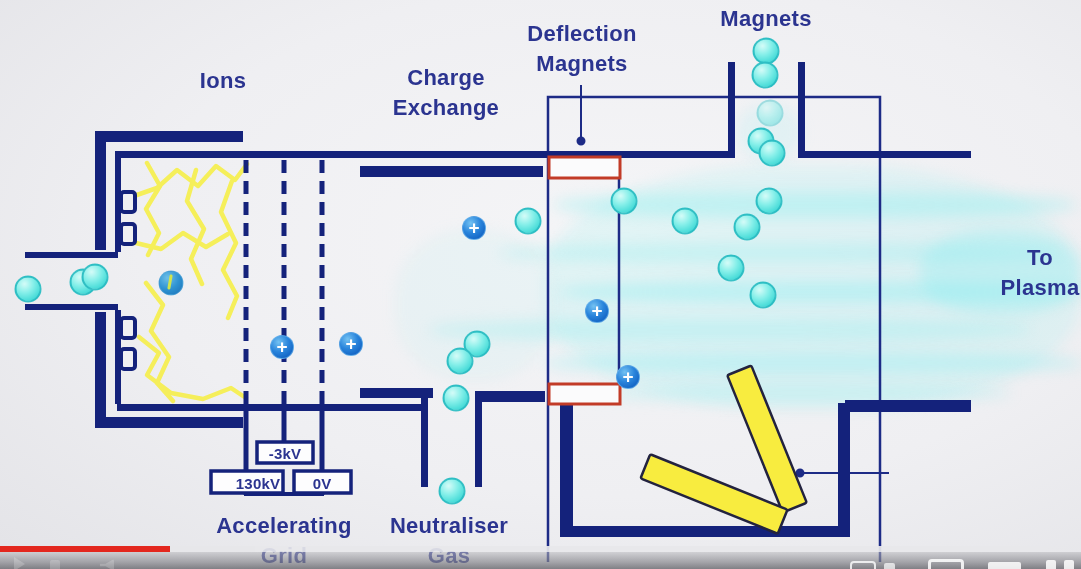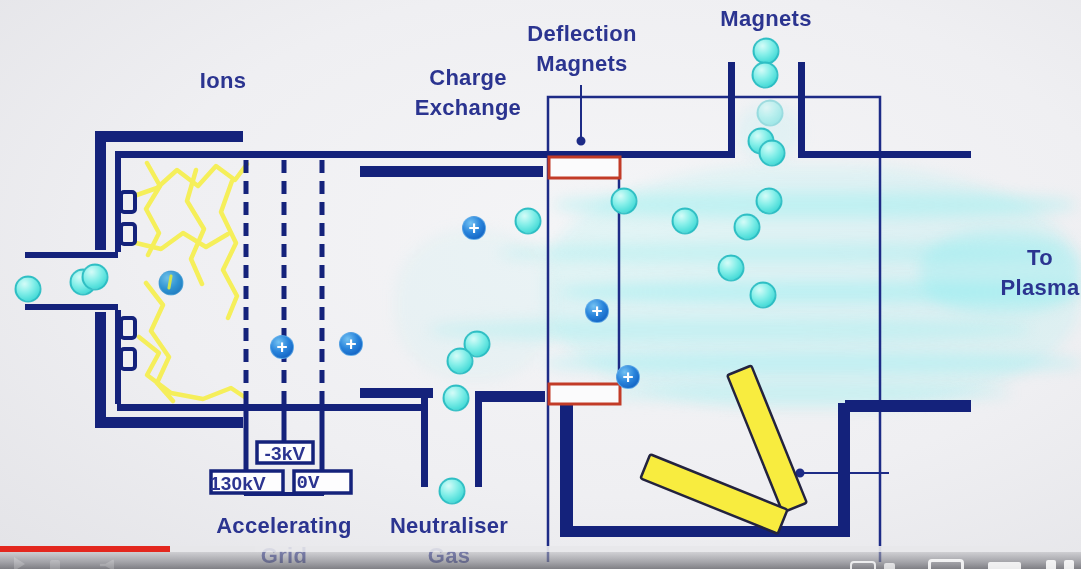--- a/index.html
+++ b/index.html
@@ -10,21 +10,21 @@
   }
   .abs{position:absolute;}
   
   .haze{position:absolute; border-radius:45%; filter:blur(7px); pointer-events:none;}
   
   .lbl{
     position:absolute; transform:translate(-50%,-50%);
     color:#2b3490; font-weight:700; font-size:22px; letter-spacing:.3px;
     text-align:center; white-space:pre-line; line-height:1.38; pointer-events:none;
   }
-  .vlbl{ font-size:19px; line-height:1; letter-spacing:.2px; }
+  .vlbl{ font-size:15px; line-height:1; letter-spacing:.2px; }
   
   .particle{position:absolute; transform:translate(-50%,-50%); border-radius:50%;}
   .neutral{
     width:23px; height:23px;
     background:radial-gradient(circle at 35% 28%, #d6fcf8 0%, #86efe9 40%, #4fdeda 72%, #2cc6cb 100%);
     border:2px solid rgba(40,185,192,.85);
   }
   .neutral.faded{opacity:.42;}
   .ionp{
     width:22px; height:22px;
@@ -176,34 +176,34 @@
       <div class="particle ionp" style="left: 351px; top: 344px;"></div>
       <div class="particle ionp" style="left: 474px; top: 228px;"></div>
       <div class="particle ionp" style="left: 597px; top: 311px;"></div>
       <div class="particle ionp" style="left: 628px; top: 377px;"></div>
       <div class="particle srcion" style="left: 171px; top: 283px;">
         <div class="tick"></div>
       </div>
     </div>
 
   <div class="lbl" style="left:179px;top:81px;margin-left:44px;">Ions</div>
-  <div class="lbl" style="left:468px;top:93px;">Charge
+  <div class="lbl" style="left:446px;top:93px;">Charge
 Exchange</div>
   <div class="lbl" style="left:582px;top:49px;">Deflection
 Magnets</div>
   <div class="lbl" style="left:766px;top:19px;">Magnets</div>
   <div class="lbl" style="left:1040px;top:273px;">To
 Plasma</div>
   <div class="lbl" style="left:284px;top:541px;">Accelerating
 Grid</div>
   <div class="lbl" style="left:449px;top:541px;">Neutraliser
 Gas</div>
   <div class="lbl vlbl" style="left:285px;top:453px;">-3kV</div>
-  <div class="lbl vlbl" style="left:238px;top:483px;">130kV</div>
-  <div class="lbl vlbl" style="left:308px;top:483px;font-family:Liberation Mono, monospace;">0V</div>
+  <div class="lbl vlbl" style="left:258px;top:483px;">130kV</div>
+  <div class="lbl vlbl" style="left:322px;top:483px;">0V</div>
 
   <div id="progress-rail">
     <div id="progress-fill" style="width: 15.7%;"></div>
   </div>
   <div id="control-bar"></div>
 
   <div class="ctl" style="left:14px;top:557px;width:0;height:0;border-left:11px solid rgba(255,255,255,.25);border-top:7px solid transparent;border-bottom:7px solid transparent;"></div>
   <div class="ctl sliver-fill" style="left:50px;top:560px;width:10px;height:12px;opacity:.2;"></div>
   <div class="ctl sliver-fill" style="left:100px;top:559px;width:14px;height:12px;opacity:.2;clip-path:polygon(0 40%,40% 40%,100% 0,100% 100%,40% 60%,0 60%);"></div>
 

